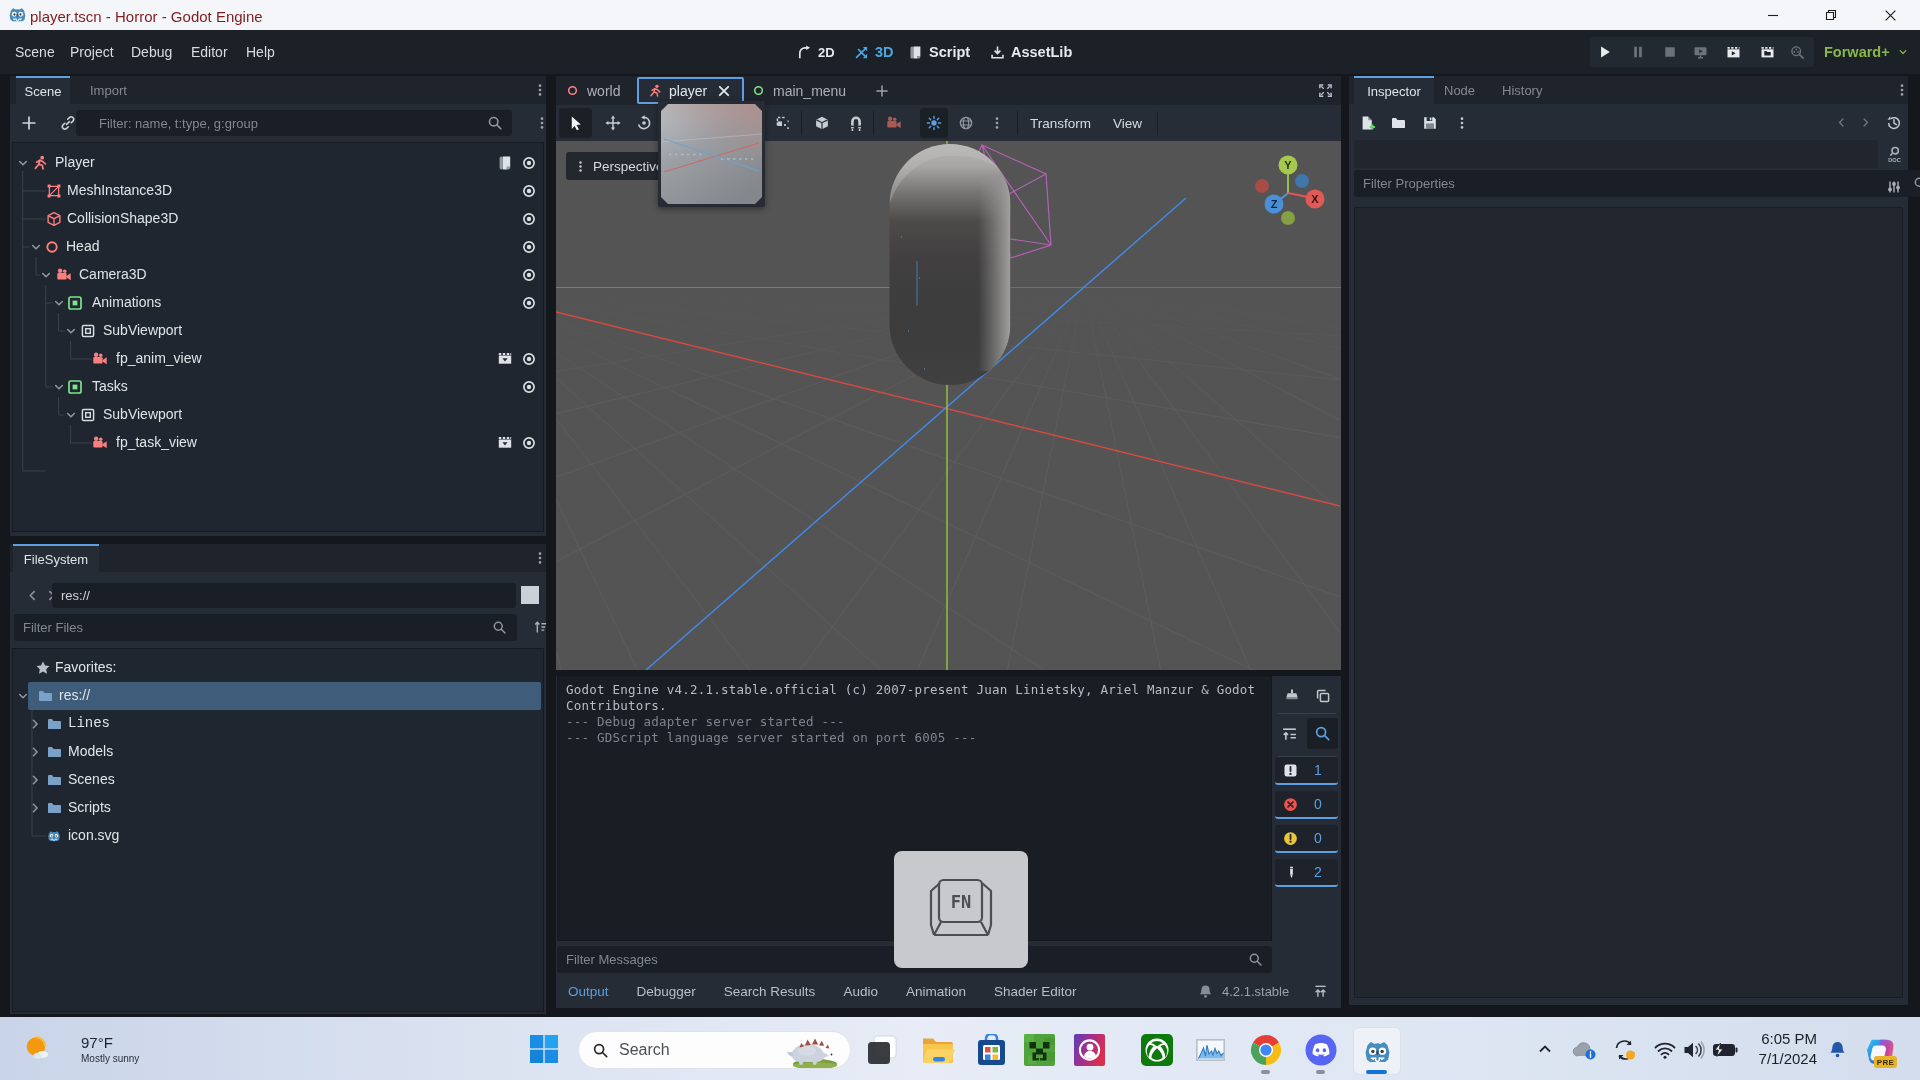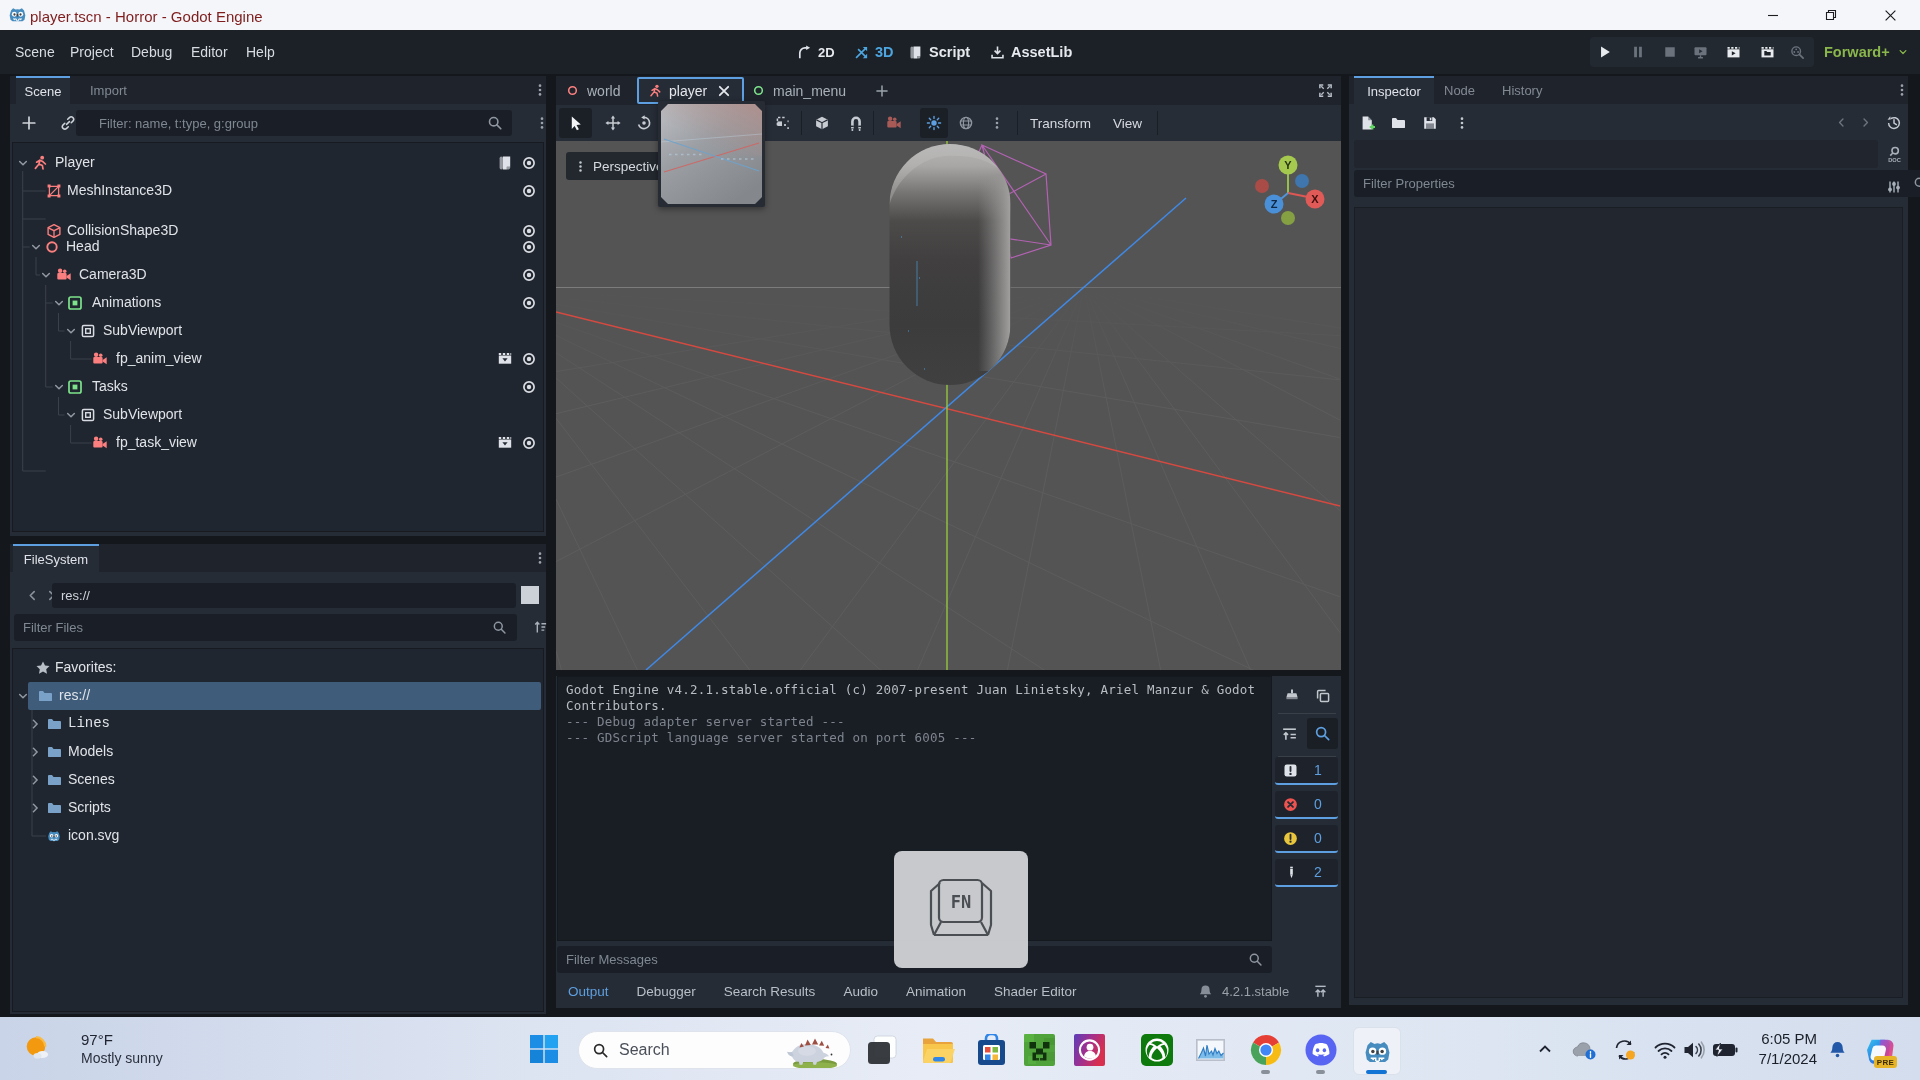--- a/index.html
+++ b/index.html
@@ -400,21 +400,21 @@
     </div>
     <div class="treerow" style="top:34px;">
       <svg class="abs" style="left:33px;top:6px;color:#fc7f7f" width="16" height="16" viewBox="0 0 16 16">
             <use href="#i-mesh"></use>
           </svg>
       <span class="rowlabel abs" style="left:54px;top:5px;">MeshInstance3D</span>
       <svg class="abs" style="left:508px;top:6px;color:#dadde2" width="16" height="16" viewBox="0 0 16 16">
             <use href="#i-eye"></use>
           </svg>
     </div>
-    <div class="treerow" style="top:74px;">
+    <div class="treerow" style="top:62px;">
       <svg class="abs" style="left:33px;top:6px;color:#fc7f7f" width="16" height="16" viewBox="0 0 16 16">
             <use href="#i-collision"></use>
           </svg>
       <span class="rowlabel abs" style="left:54px;top:5px;">CollisionShape3D</span>
       <svg class="abs" style="left:508px;top:6px;color:#dadde2" width="16" height="16" viewBox="0 0 16 16">
             <use href="#i-eye"></use>
           </svg>
     </div>
     <div class="treerow" style="top:90px;">
       <svg class="abs" style="left:16px;top:7px;color:#9299a3" width="14" height="14" viewBox="0 0 16 16">
@@ -903,21 +903,21 @@
 <div class="abs" style="left:0;top:1017px;width:1920px;height:63px;background:linear-gradient(90deg,#c9d4e8 0%,#d9e1f0 22%,#e7ecf6 48%,#dfe7f3 72%,#d3dded 100%);">
   <div class="abs" style="left:24px;top:8px;width:220px;height:47px;display:flex;align-items:center;">
     <svg width="30" height="28" viewBox="0 0 30 28">
       <circle cx="12" cy="11.5" r="9.3" fill="#f2990f"></circle>
       <path d="M12 2.2a9.3 9.3 0 019.3 9.3" fill="none" stroke="#f8bb45" stroke-width="2.2"></path>
       <ellipse cx="18.5" cy="19.5" rx="5.6" ry="3.6" fill="#eef1f6"></ellipse>
       <ellipse cx="13.5" cy="20.8" rx="4" ry="2.8" fill="#e2e7ef"></ellipse>
     </svg>
     <div style="margin-left:27px;">
       <div style="color:#1f2430;font-size:15px;">97°F</div>
-      <div style="color:#2a303c;font-size:14px;margin-top:2px;">Mostly sunny</div>
+      <div style="color:#2a303c;font-size:10px;margin-top:2px;">Mostly sunny</div>
     </div>
   </div>
   <div class="abs" style="left:529px;top:17px;width:30px;height:30px;">
     <svg width="30" height="30" viewBox="0 0 30 30">
       <rect x="1" y="1" width="13.3" height="13.3" fill="#1b8de4"></rect>
           <rect x="15.7" y="1" width="13.3" height="13.3" fill="#24a2f2"></rect>
       <rect x="1" y="15.7" width="13.3" height="13.3" fill="#1583d8"></rect>
           <rect x="15.7" y="15.7" width="13.3" height="13.3" fill="#1b8de4"></rect>
     </svg>
   </div>

